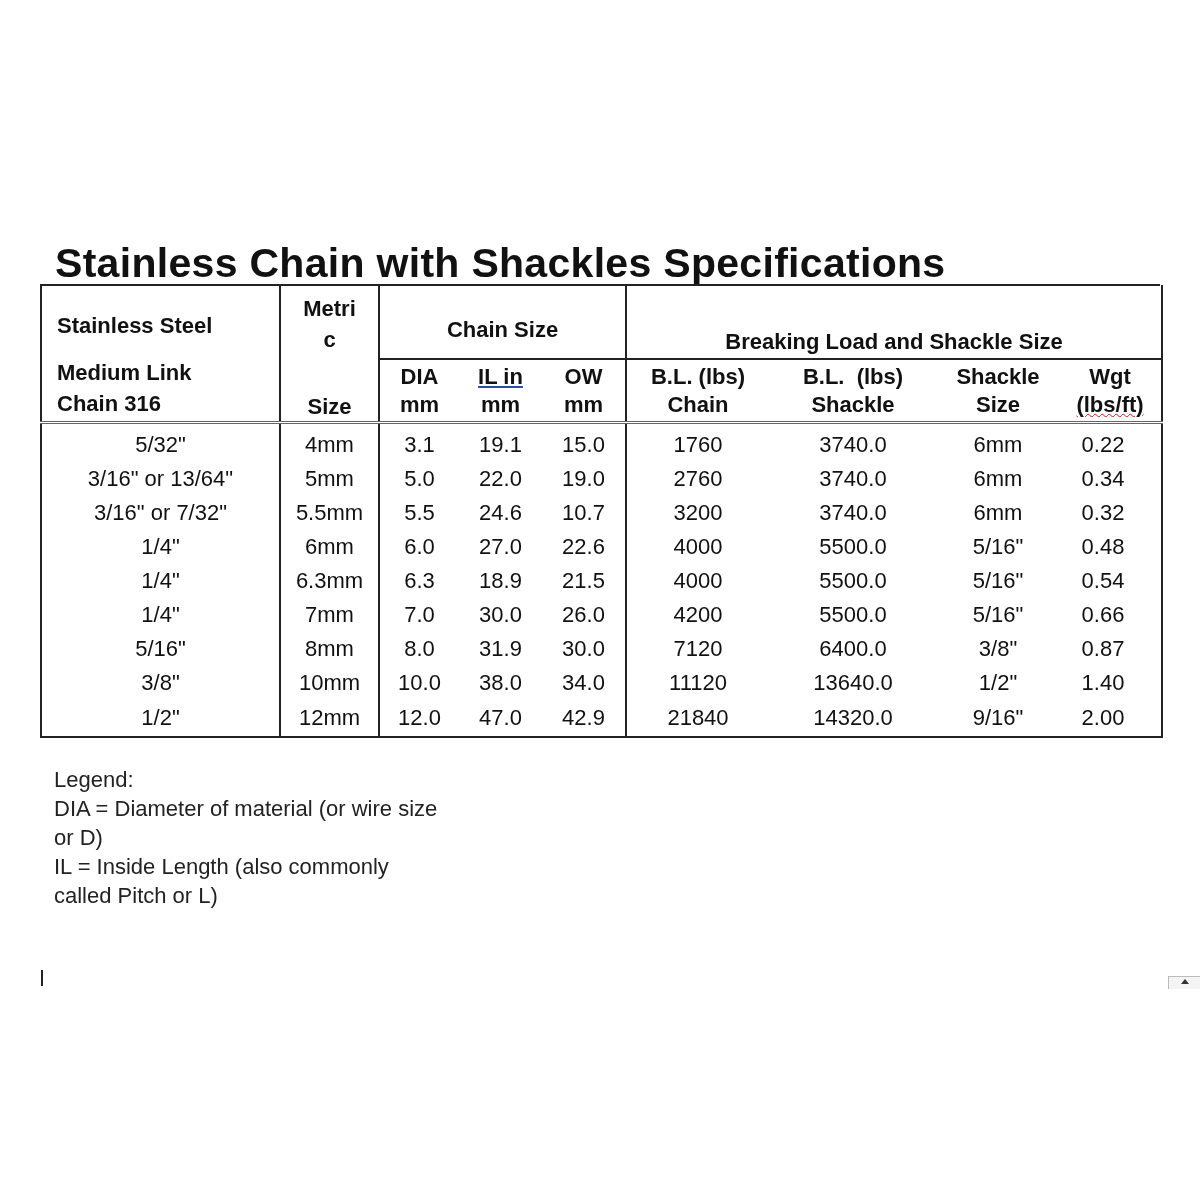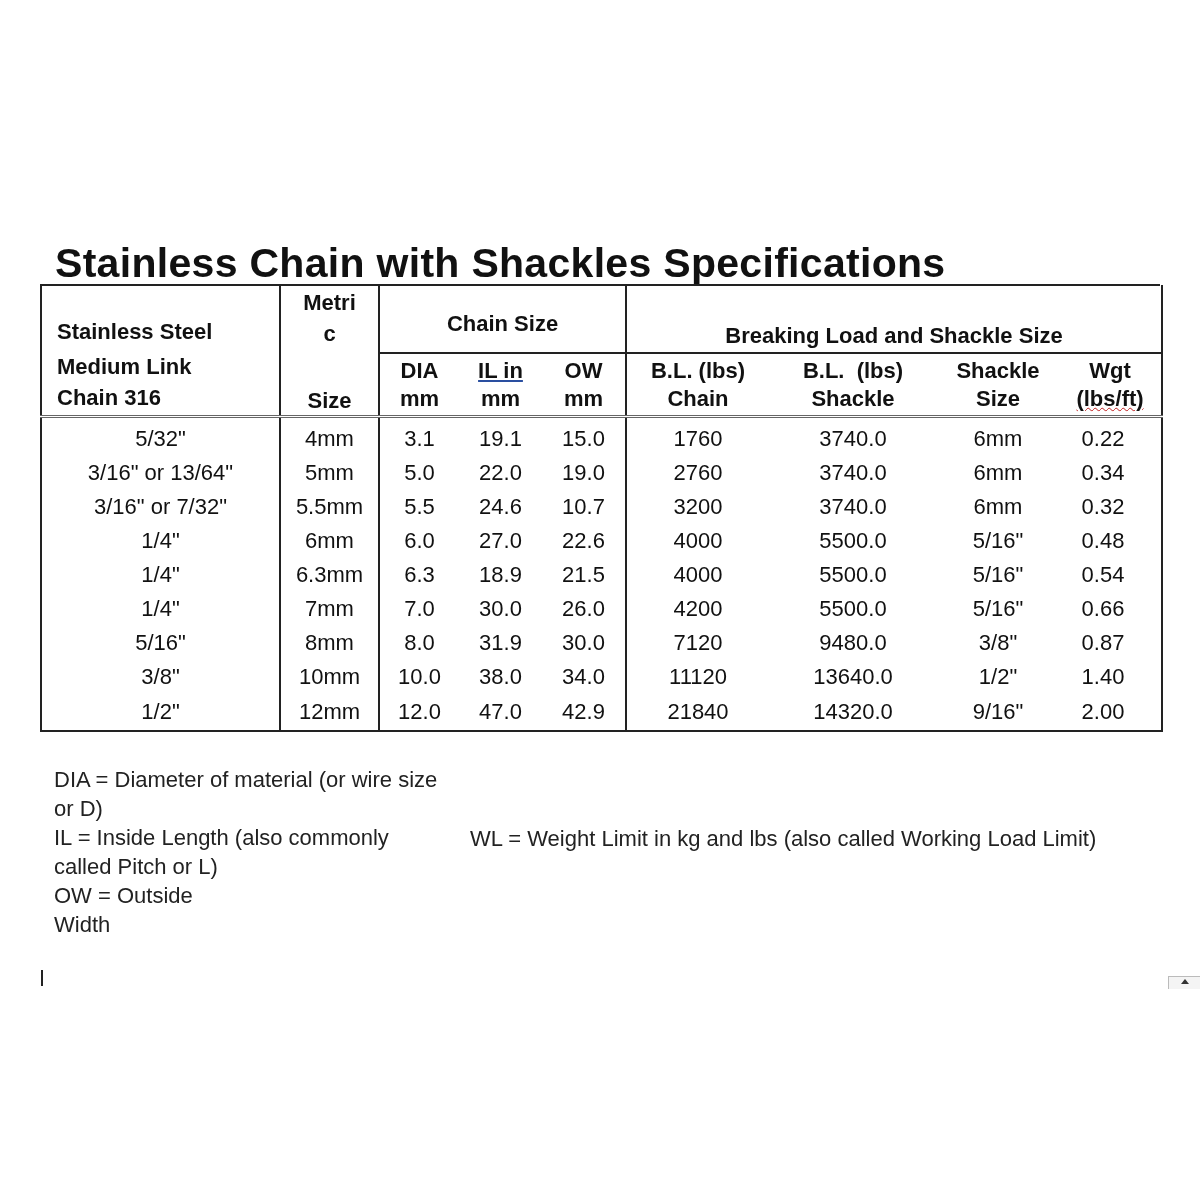--- a/index.html
+++ b/index.html
@@ -128,24 +128,24 @@
     <col style="width:84px">
     <col style="width:143px">
     <col style="width:168px">
     <col style="width:122px">
     <col style="width:103px">
   </colgroup>
   <thead>
     <tr>
       <th rowspan="2" class="outer-left br left-head" style="vertical-align:bottom; padding-bottom:2px;">
         <div style="margin-top:24px;">Stainless Steel</div>
-        <div style="margin-top:4px;">Medium Link</div>
+        <div style="margin-top:16px;">Medium Link</div>
         <div>Chain 316</div>
       </th>
-      <th class="br" style="height:66px; vertical-align:top; padding-top:2px; line-height:31px;">
+      <th class="br" style="height:66px; vertical-align:top; padding-top:8px; line-height:31px;">
         <div>Metri</div>
         <div>c</div>
       </th>
       <th colspan="3" class="br bb" style="vertical-align:bottom; padding-bottom:14px;">Chain Size</th>
       <th colspan="4" class="br bb" style="vertical-align:bottom; padding-bottom:2px;">Breaking Load and Shackle Size</th>
     </tr>
     <tr class="head-sep">
       <th class="br head-sep" style="vertical-align:bottom; height:62px;">Size</th>
       <th class="head-sep">
         <div>DIA</div>
@@ -244,21 +244,21 @@
       <td>5/16"</td>
       <td class="br wgt-cell">0.66</td>
     </tr>
     <tr>
       <td class="outer-left br">5/16"</td>
       <td class="br">8mm</td>
       <td>8.0</td>
       <td>31.9</td>
       <td class="br">30.0</td>
       <td>7120</td>
-      <td>9480.0</td>
+      <td>6400.0</td>
       <td>3/8"</td>
       <td class="br wgt-cell">0.87</td>
     </tr>
     <tr>
       <td class="outer-left br">3/8"</td>
       <td class="br">10mm</td>
       <td>10.0</td>
       <td>38.0</td>
       <td class="br">34.0</td>
       <td>11120</td>
@@ -274,24 +274,23 @@
       <td class="br">42.9</td>
       <td>21840</td>
       <td>14320.0</td>
       <td>9/16"</td>
       <td class="br wgt-cell">2.00</td>
     </tr>
   </tbody>
 </table>
 
 <div class="legend legend-left">
+  <p>Legend:</p>
   <p>DIA = Diameter of material (or wire size or D)</p>
   <p>IL = Inside Length (also commonly called Pitch or L)</p>
-  <p style="width:170px;">OW = Outside Width</p>
 </div>
 
 <div class="legend legend-right">
   <div class="spacer"></div>
-  <p style="width:630px;">WL = Weight Limit in kg and lbs (also called Working Load Limit)</p>
 </div>
 
 <div class="cursor-mark"></div>
 <div class="scroll-widget"></div>
 
 </body></html>

